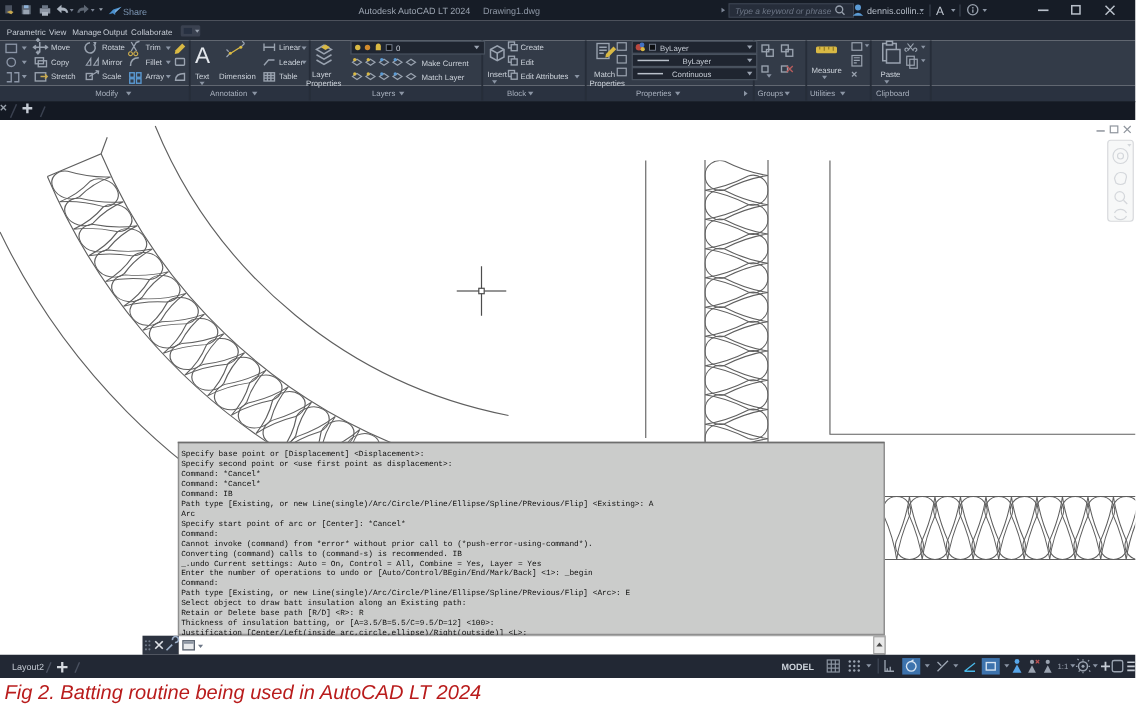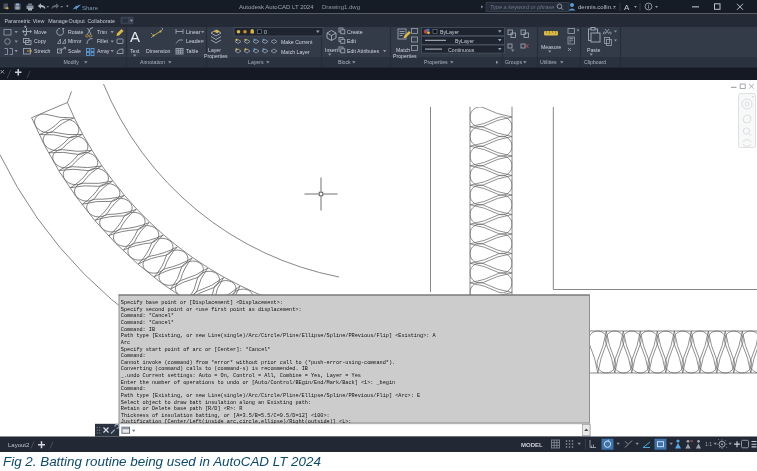--- a/index.html
+++ b/index.html
@@ -538,13 +538,13 @@
 <text x="705" y="446.3" class="t5" fill="#9aa3b0">1:1</text>
 <path d="M713.5,442.8 l3.4,0 -1.7,2.2 z" fill="#8b95a4"></path>
 <circle cx="722" cy="444.2" r="3" fill="none" stroke="#9aa3b0" stroke-width="1"></circle>
 <circle cx="722" cy="444.2" r="1" fill="#9aa3b0"></circle>
 <path d="M722,440.5 v-1 m0,8.4 v1 m-3.7,-4.7 h-1 m8.4,0 h1 m-1.4,-3.3 0.8,-0.8 m-6.2,6.9 -0.8,0.8 m0,-7.7 -0.8,-0.8 m7.8,7.7 0.8,0.8" stroke="#9aa3b0" stroke-width="0.8"></path>
 <path d="M728.5,442.8 l3.4,0 -1.7,2.2 z" fill="#8b95a4"></path>
 <path d="M734,444.2 h6 m-3,-3 v6" stroke="#c6ccd5" stroke-width="1.2"></path>
 <rect x="741.5" y="440.3" width="7" height="7.5" rx="1.2" fill="none" stroke="#9aa3b0" stroke-width="0.9"></rect>
 <path d="M751.5,441.5 h5 M751.5,444.2 h5 M751.5,446.9 h5" stroke="#c6ccd5" stroke-width="1.1"></path>
 </svg>
-<div style="position:absolute;left:3px;top:453.5px;font-family:'Liberation Sans',sans-serif;font-style:italic;font-size:13.4px;color:#0c4a6e">Fig 2. Batting routine being used in AutoCAD LT 2024</div>
+<div style="position:absolute;left:3px;top:453.5px;font-family:'Liberation Sans',sans-serif;font-style:italic;font-size:13.4px;color:#b91c1c">Fig 2. Batting routine being used in AutoCAD LT 2024</div>
 </div>
 </body></html>

